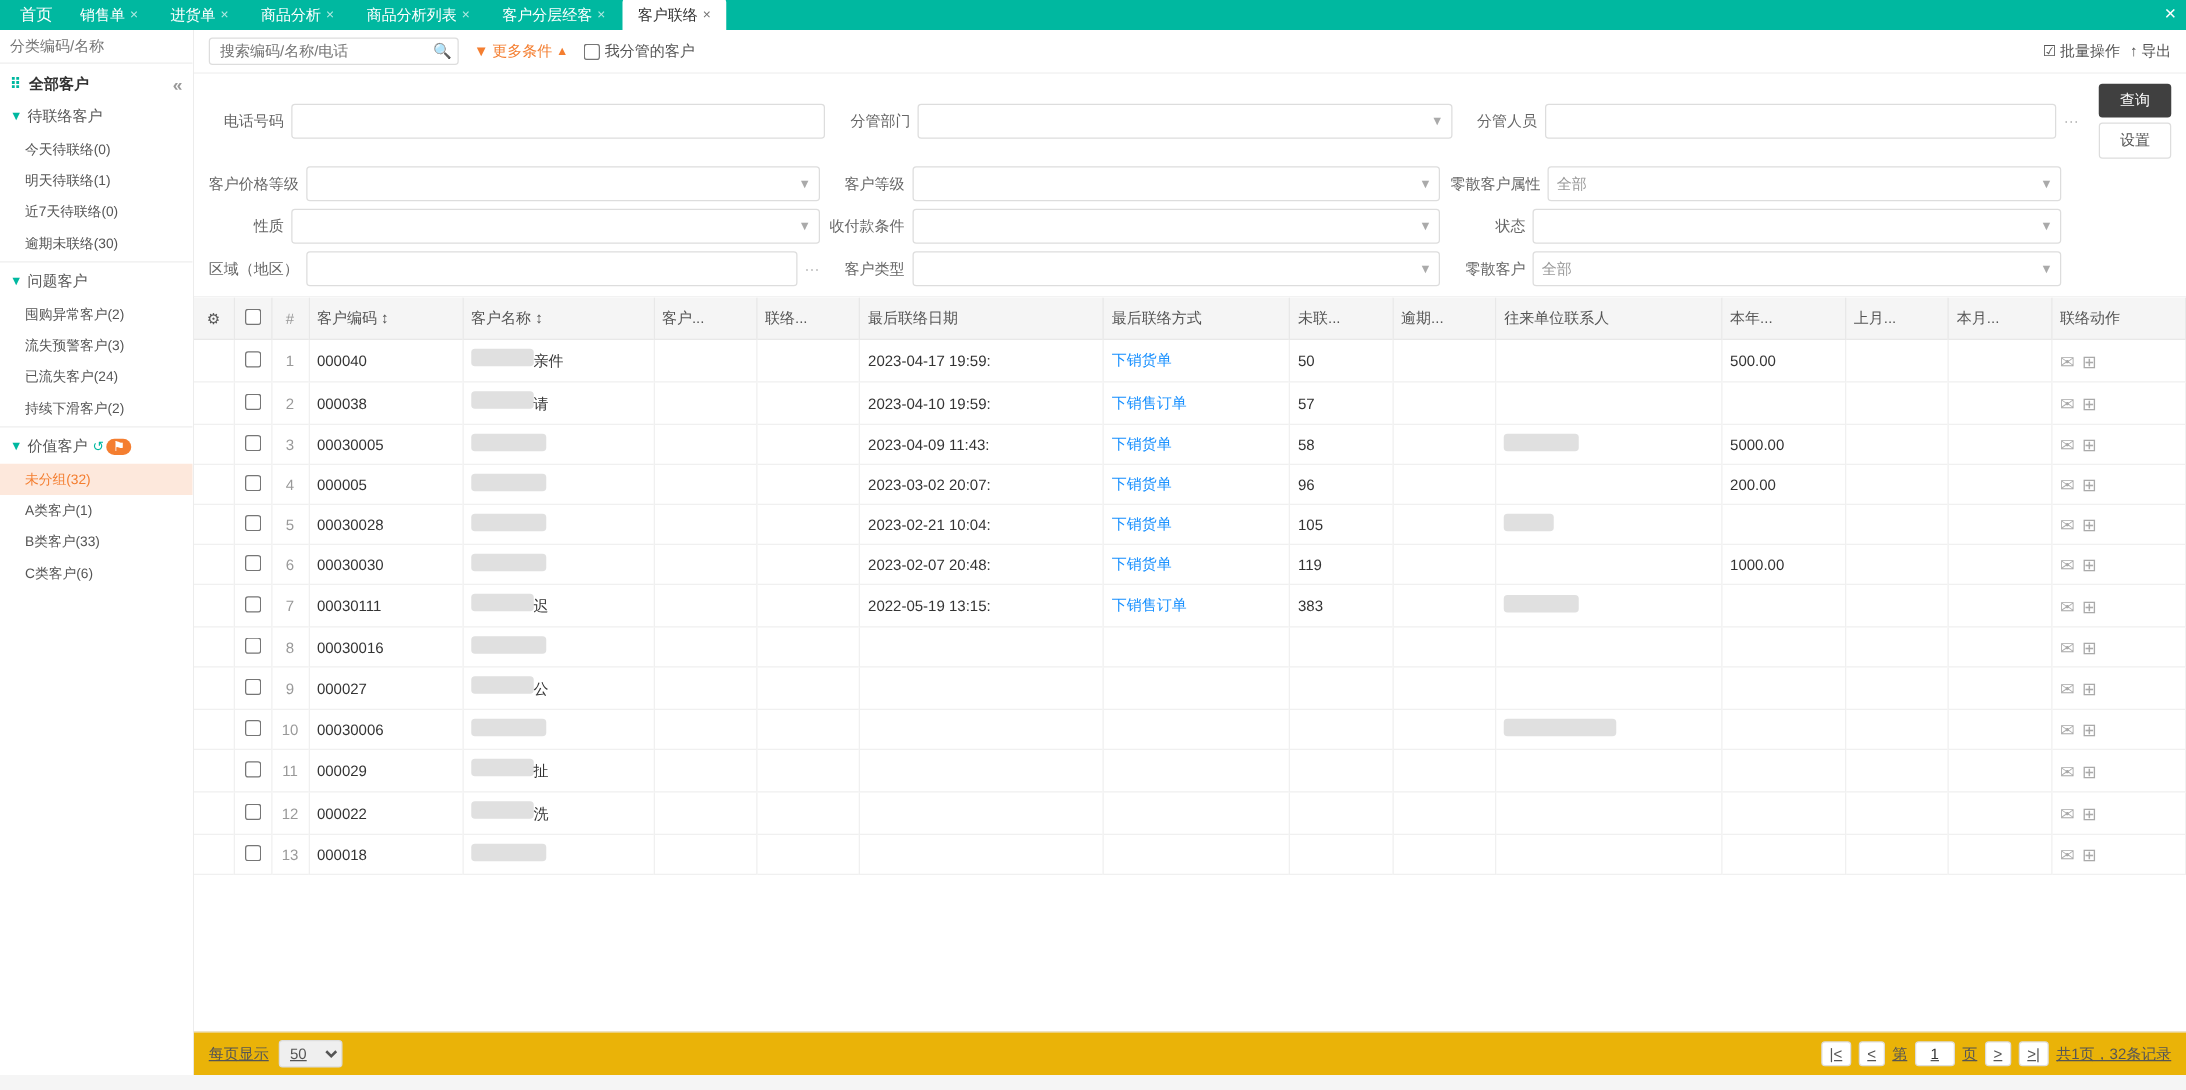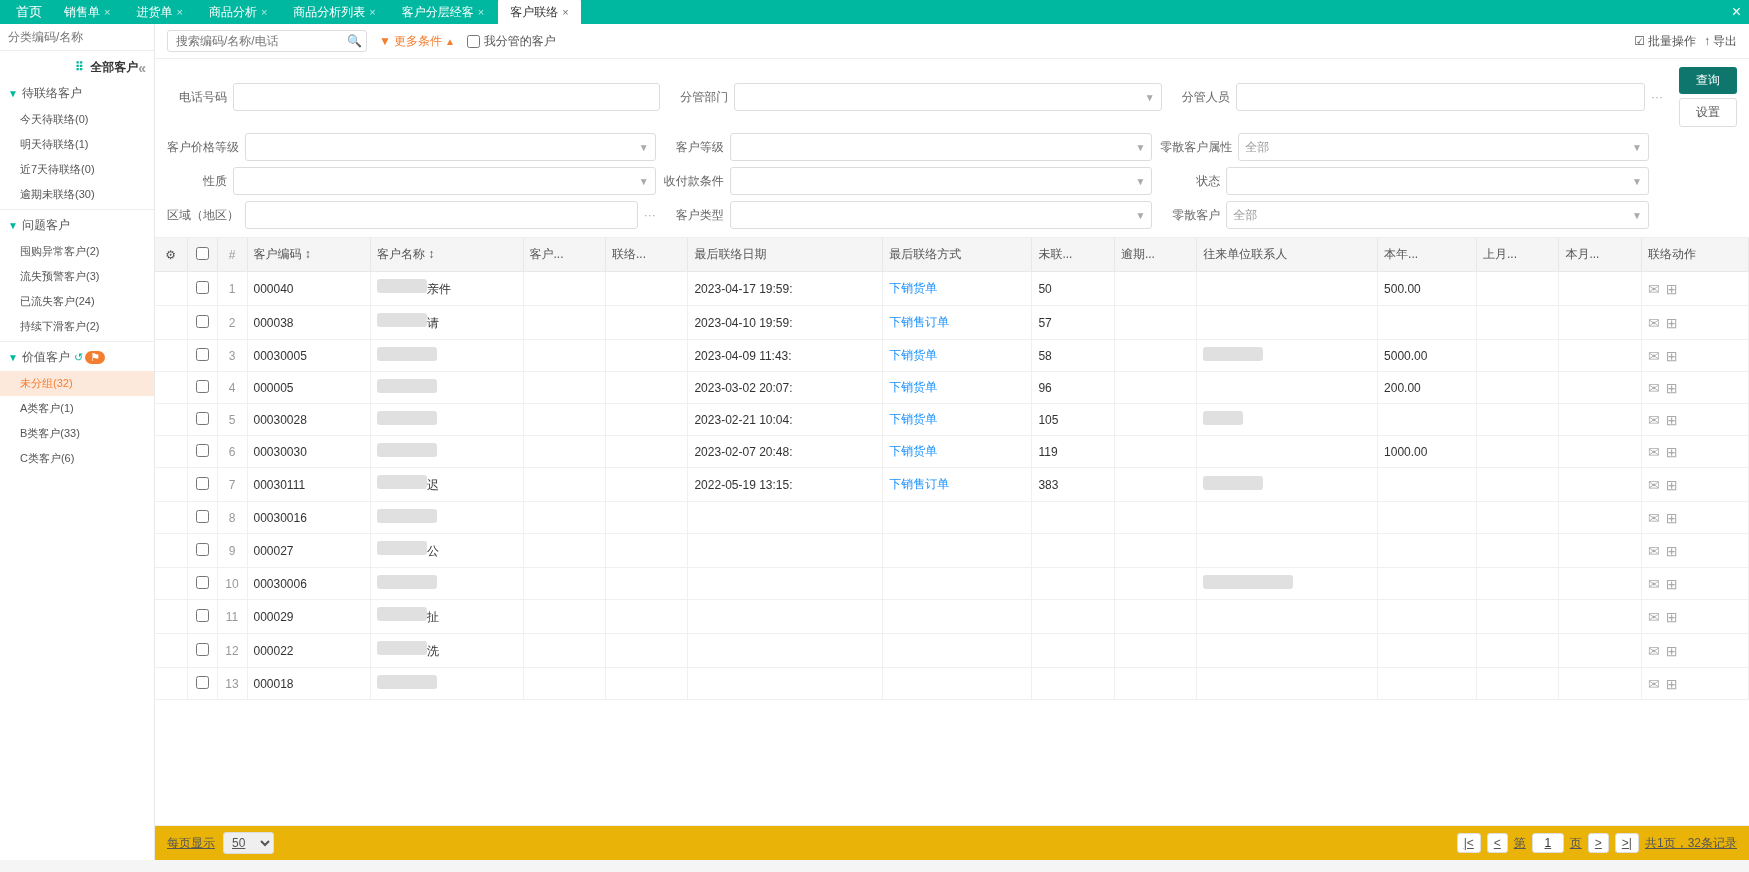--- a/index.html
+++ b/index.html
@@ -71,21 +71,21 @@
     .sidebar-search input {
       border: none;
       outline: none;
       font-size: 12px;
       flex: 1;
       color: #999;
     }
     .sidebar-section-header {
       display: flex;
       align-items: center;
-      justify-content: flex-end;
+      justify-content: space-between;
       padding: 8px 8px 4px 8px;
       font-weight: bold;
       font-size: 13px;
       color: #333;
       cursor: pointer;
     }
     .sidebar-section-header .collapse-icon {
       color: #999;
       font-size: 14px;
     }
@@ -231,21 +231,21 @@
       border-radius: 3px;
       padding: 3px 6px;
       color: #555;
       height: 28px;
       outline: none;
     }
     .chevron-icon { color: #aaa; font-size: 10px; }
     .dots-btn { color: #aaa; cursor: pointer; }
     
     .btn-query {
-      background: #0f766e;
+      background: #404040;
       color: #fff;
       border: none;
       border-radius: 3px;
       padding: 5px 16px;
       cursor: pointer;
       font-size: 12px;
     }
     .btn-reset {
       background: #fff;
       color: #555;

